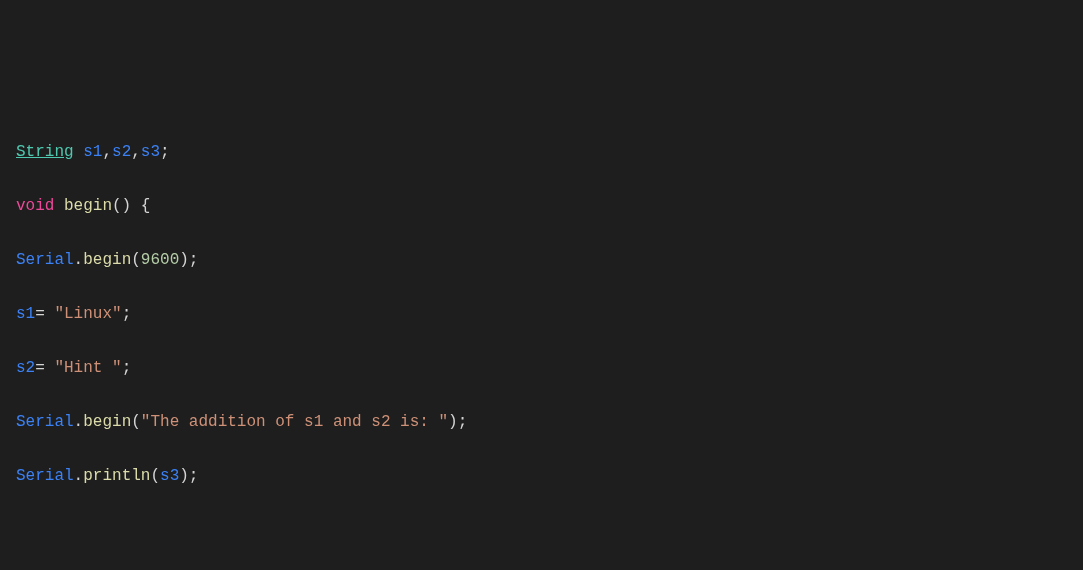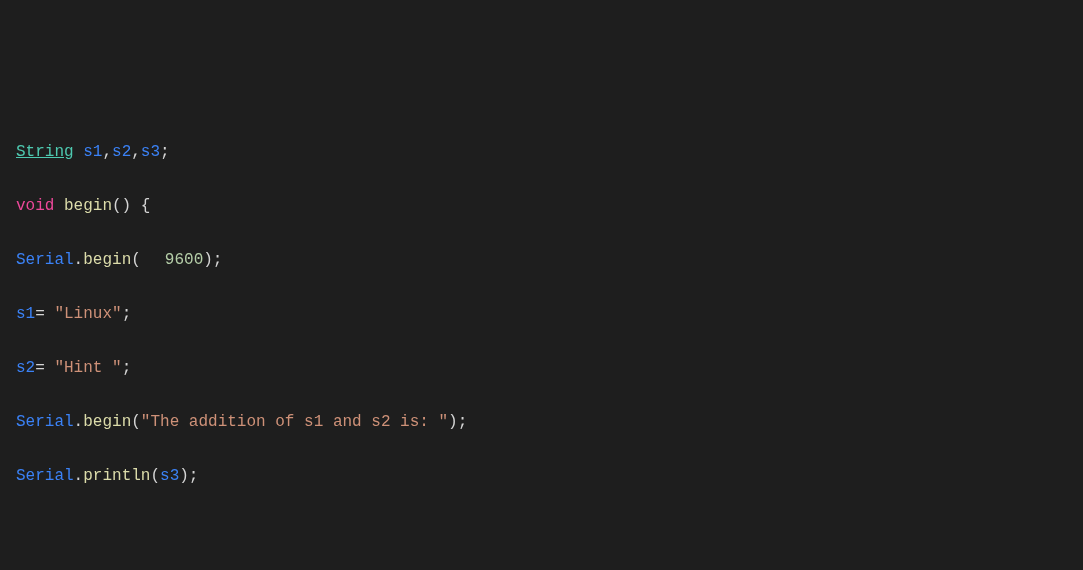--- a/index.html
+++ b/index.html
@@ -13,21 +13,21 @@
     width: 1083px;
     height: 570px;
     overflow: hidden;
     white-space: pre;
   }
   .kw   { color: #ec4899; }  
   .type { color: #4ec9b0; text-decoration: underline; }  
   .func { color: #dcdcaa; }  
   .var  { color: #3b82f6; }  
   .str  { color: #ce9178; }  
-  .num  { color: #b5cea8; margin-left: 24px; }  
+  .num  { color: #b5cea8; }  
   .punc { color: #d4d4d4; }  
   .line { display: block; }
 </style>
 </head>
 <body>
 
 
 
 <div>
 <span class="line"><span class="type">String</span><span class="var"> s1</span><span class="punc">,</span><span class="var">s2</span><span class="punc">,</span><span class="var">s3</span><span class="punc">;</span></span>

